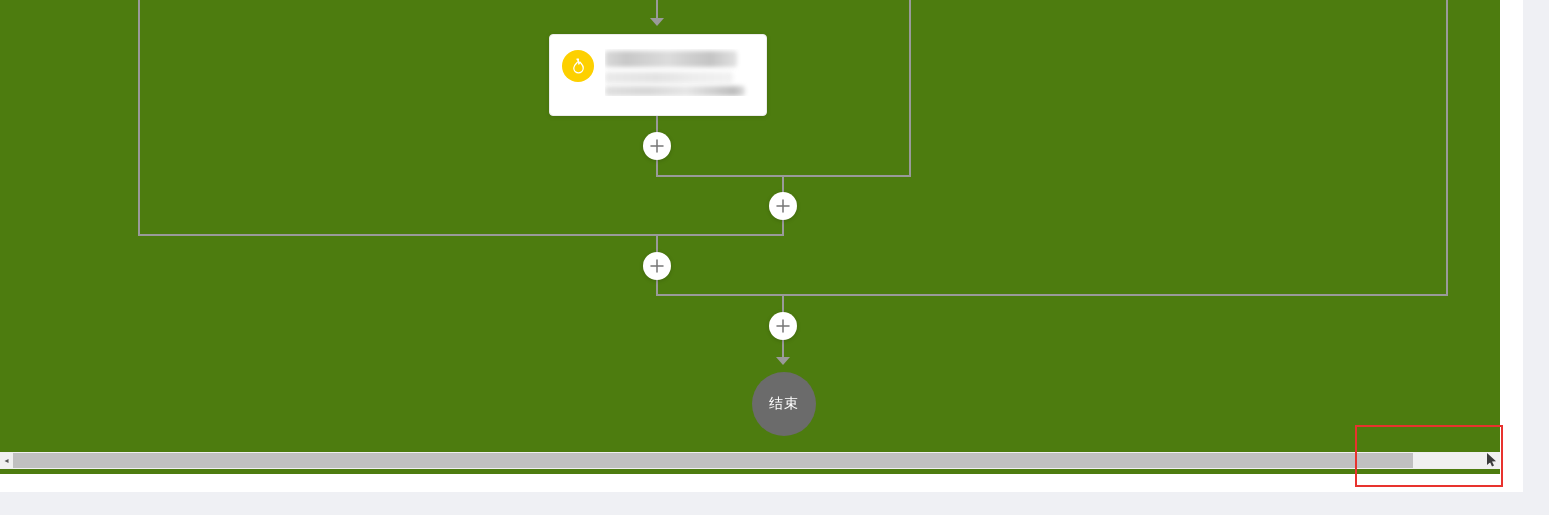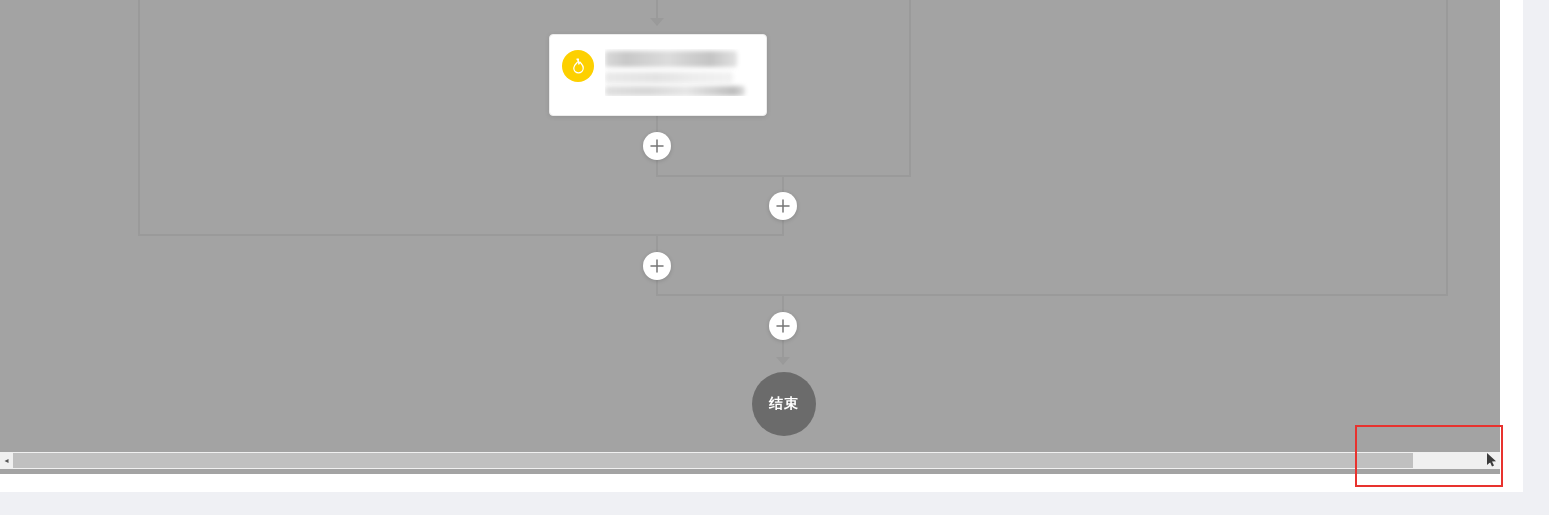--- a/index.html
+++ b/index.html
@@ -11,21 +11,21 @@
   }
   #root { position:relative; width:1549px; height:515px; }
 
   
   .white-panel {
     position:absolute; left:0; top:0; width:1523px; height:492px;
     background:#ffffff;
   }
   .canvas {
     position:absolute; left:0; top:0; width:1500px; height:474px;
-    background:#a3a3a3; overflow:hidden;font-weight:bold;
+    background:#4d7c0f; overflow:hidden;
   }
 
   
   .line { position:absolute; background:#9a9a9a; }
   .v { width:2px; }
   .h { height:2px; }
 
   
   .arrow {
     position:absolute; width:0; height:0;

